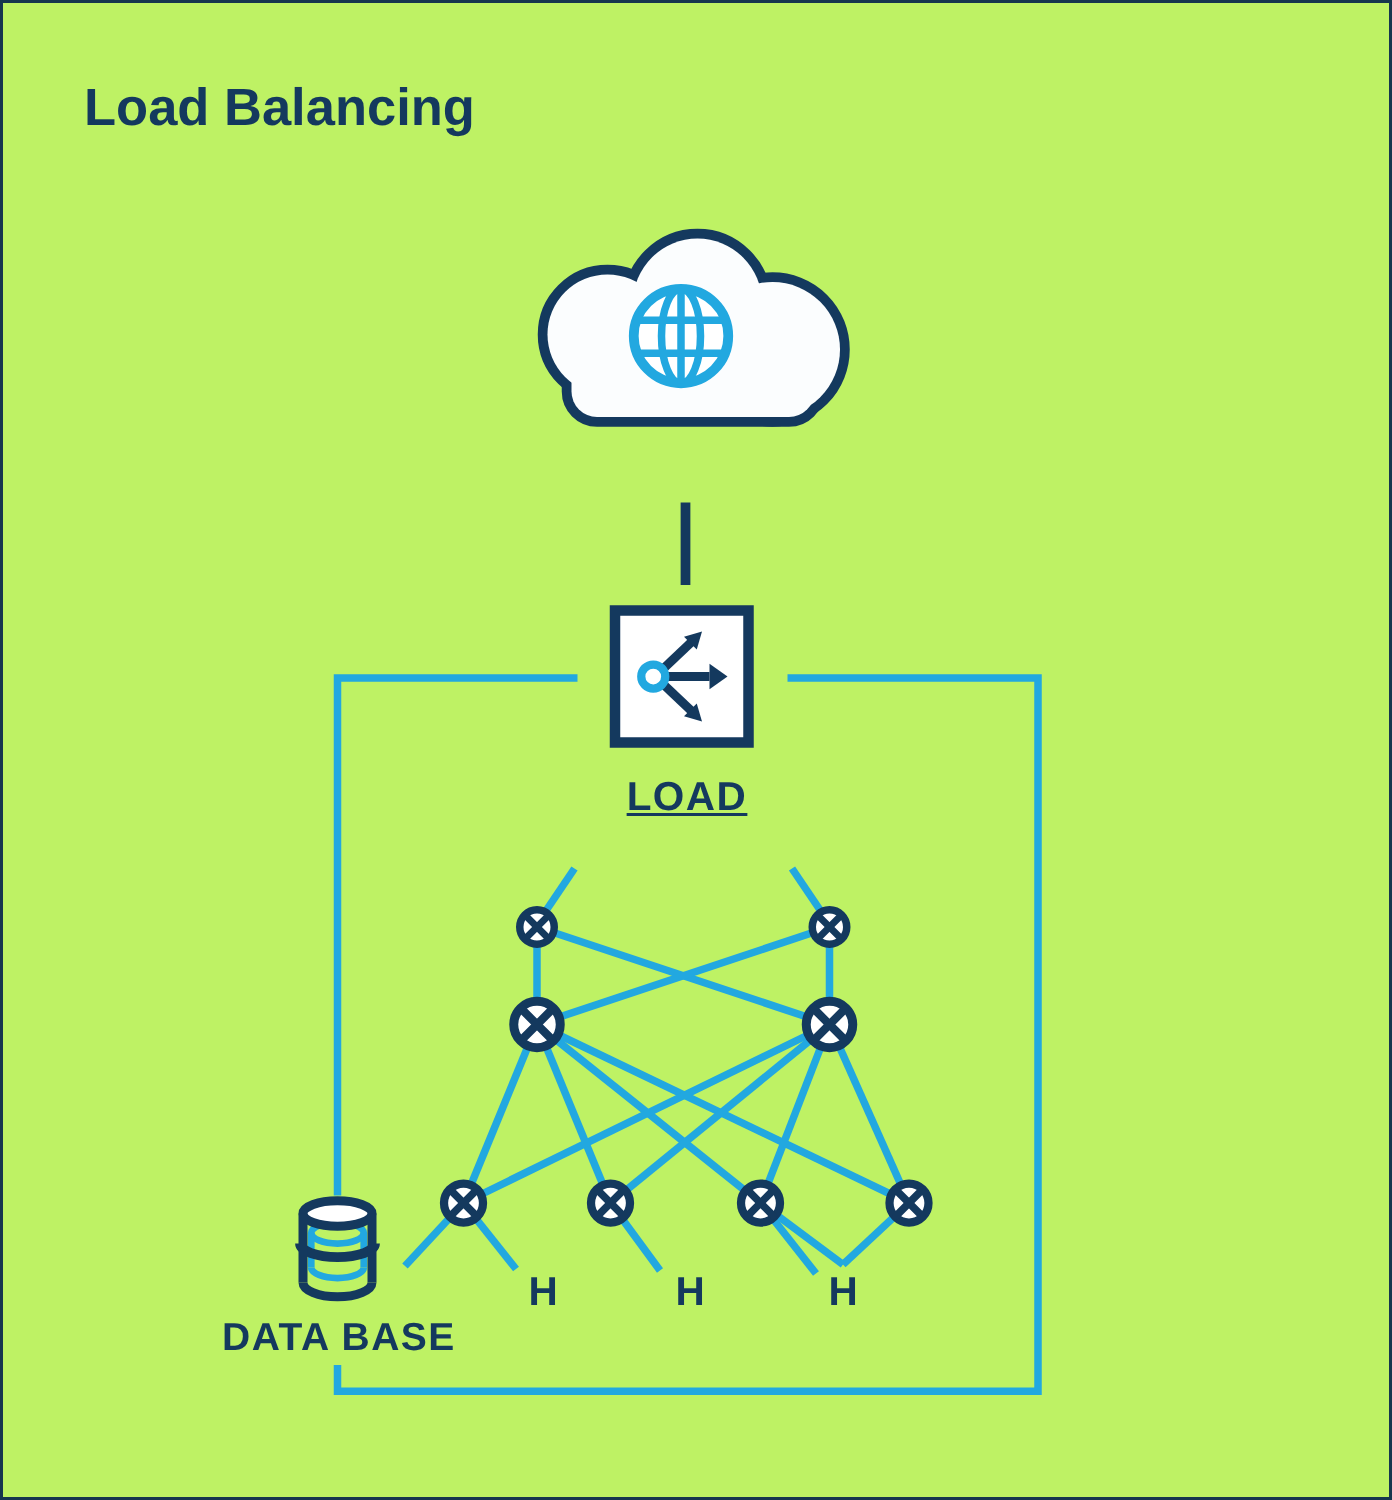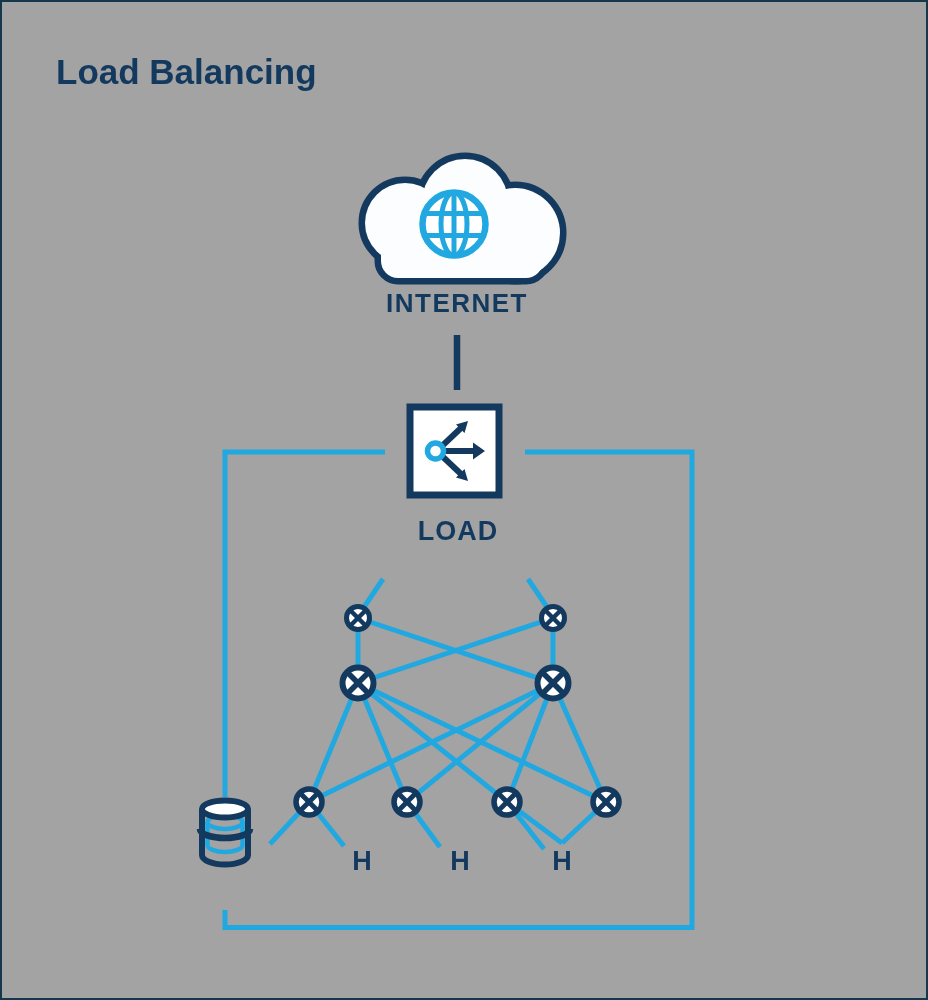--- a/index.html
+++ b/index.html
@@ -1,40 +1,40 @@
 <!DOCTYPE html>
 <html><head>
 <meta charset="utf-8">
 <style>
   html,body{margin:0;padding:0;background:#e9edf1;}
   .canvas{
     position:relative;
     width:928px;height:1000px;
-    background:#a3a3a3;
+    background:#bef264;
     border:2px solid #16364E;
     box-sizing:border-box;
     overflow:hidden;
     font-family:"Liberation Sans", sans-serif;
   }
   .diagram-svg{position:absolute;left:0;top:0;width:928px;height:1000px;}
   .lbl{
     position:absolute;
     color:#14395E;
     font-weight:700;
     white-space:nowrap;
     -webkit-user-select:none;user-select:none;
   }
   .page-title{
     left:54px;top:50px;
     font-size:35px;
     letter-spacing:0px;
   }
   .center{transform:translateX(-50%);text-align:center;}
   .internet-label{left:455px;top:286px;font-size:26px;letter-spacing:1.5px;}
-  .lb-label{left:456px;top:512px;font-size:27px;letter-spacing:1px;line-height:35px;}
+  .lb-label{left:456px;top:512px;font-size:27px;letter-spacing:1px;line-height:35px;text-decoration:underline;}
   .db-label{left:224px;top:874px;font-size:26px;letter-spacing:1px;}
   .host-label{font-size:27px;letter-spacing:0px;}
   .host-1{left:360px;top:844px;}
   .host-2{left:458px;top:844px;}
   .host-3{left:560px;top:844px;}
 </style>
 </head>
 <body>
 
 <div class="canvas">
@@ -170,24 +170,24 @@
       <path d="M 198 827 A 25 9 0 0 0 248 827" stroke="#14395E" stroke-width="6.5"></path>
       <ellipse cx="223" cy="807" rx="23" ry="8.5" fill="#FFFFFF" stroke="#14395E" stroke-width="6"></ellipse>
       <line x1="200" y1="807" x2="200" y2="853" stroke="#14395E" stroke-width="6"></line>
       <line x1="246" y1="807" x2="246" y2="853" stroke="#14395E" stroke-width="6"></line>
       <path d="M 200 853 A 23 9.5 0 0 0 246 853" stroke="#14395E" stroke-width="6"></path>
     </g>
   </svg>
 
   <div class="lbl page-title">Load Balancing</div>
 
-  <div class="lbl center internet-label">INTERNET</div>
 
   <div class="lbl center lb-label">
     <div>LOAD</div>
   </div>
 
+  <div class="lbl center db-label">DATA BASE</div>
 
   <div class="lbl center host-label host-1">H</div>
   <div class="lbl center host-label host-2">H</div>
   <div class="lbl center host-label host-3">H</div>
 
 </div>
 
 </body></html>

